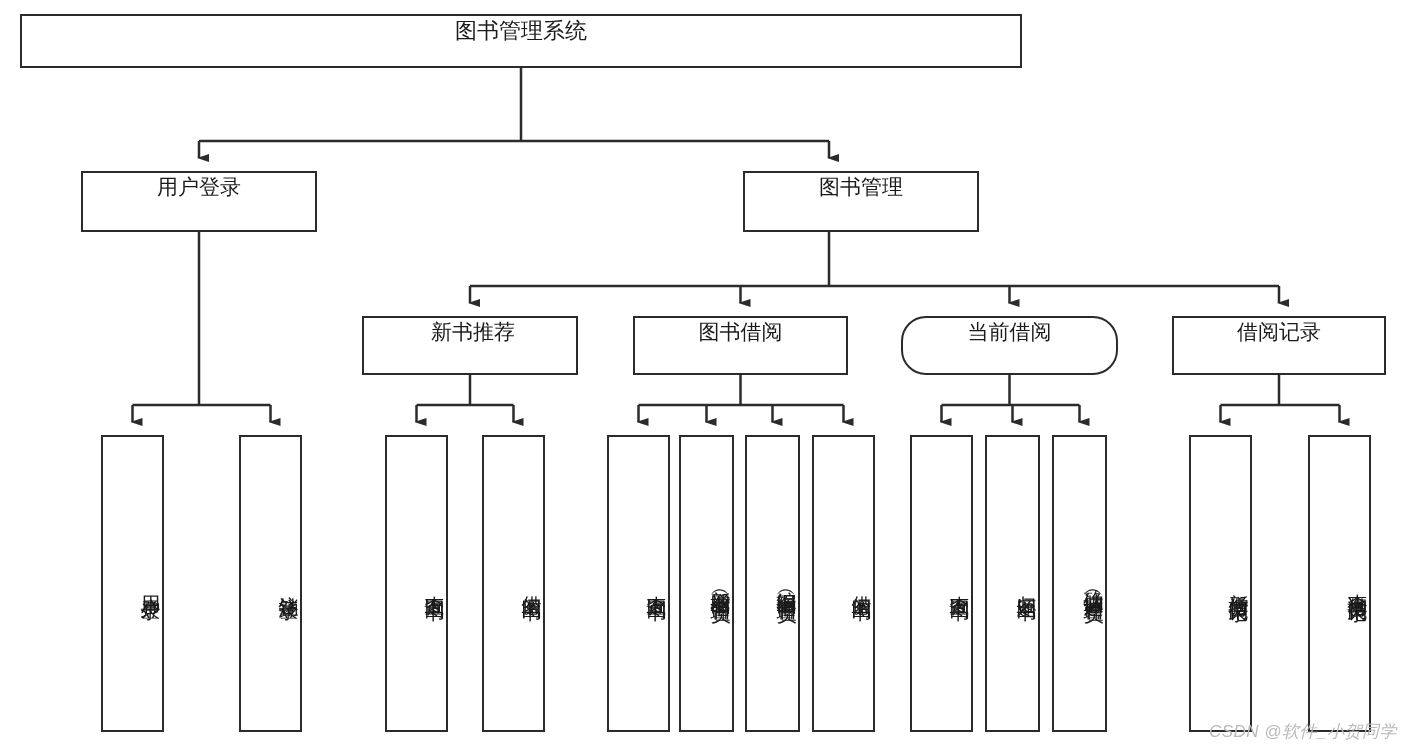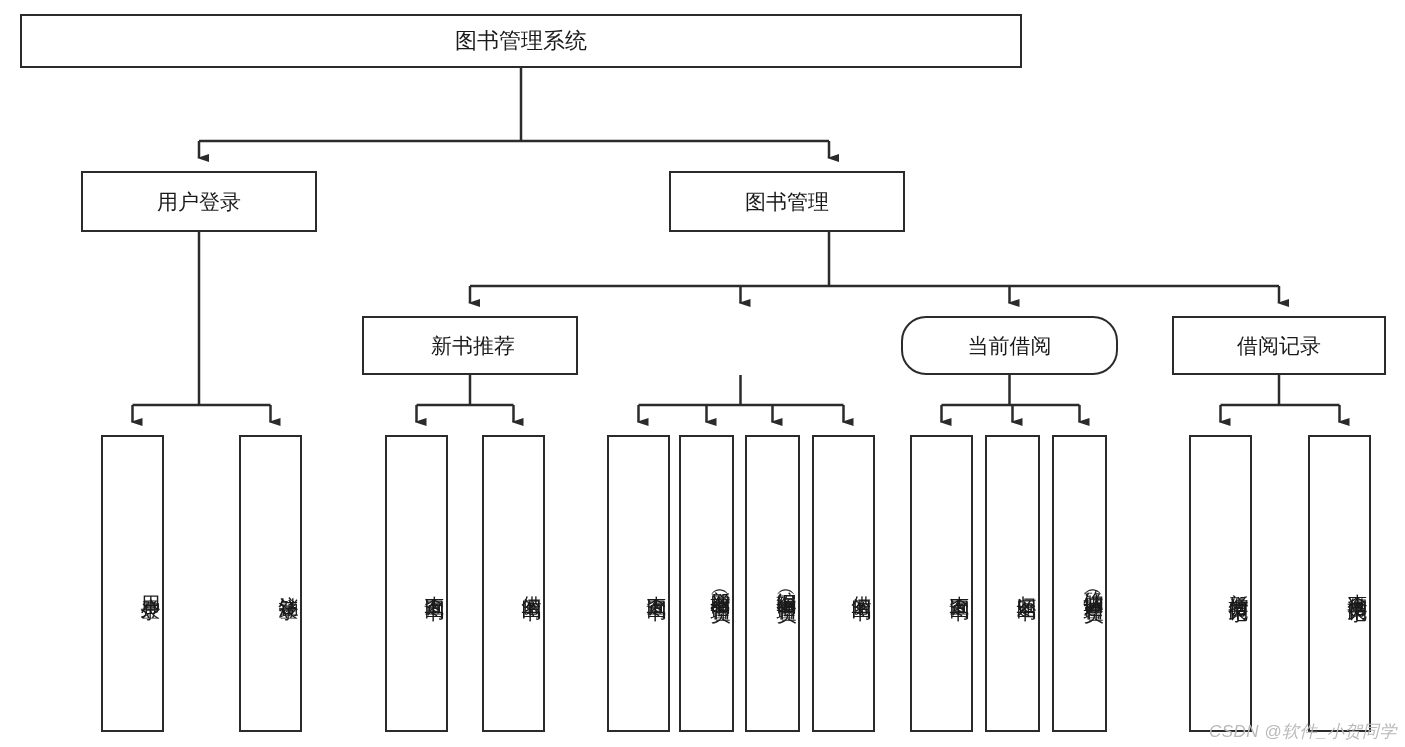--- a/index.html
+++ b/index.html
@@ -16,21 +16,20 @@
     height: 747px;
     background: #ffffff;
     overflow: hidden;
   }
   .node {
     position: absolute;
     box-sizing: border-box;
     border: 2px solid #2b2b2b;
     background: #ffffff;
     display: flex;
-    align-items: center;
     justify-content: center;
     color: #1a1a1a;
   }
   .node.root {
     font-size: 22px;
   }
   .node.lvl2 {
     font-size: 21px;
   }
   .node.lvl3 {
@@ -119,28 +118,31 @@
   </svg>
 
   <div class="node root" style="left: 20px; top: 14px; width: 1002px; height: 54px;">
     <span>图书管理系统</span>
   </div>
 
   <div class="node lvl2" style="left: 81px; top: 171px; width: 236px; height: 61px;">
     <span>用户登录</span>
   </div>
 
-  <div class="node lvl2" style="left: 669px; top: 171px; width: 236px; height: 61px;">
+  <div class="node lvl2" style="left: 743px; top: 171px; width: 236px; height: 61px;">
     <span>图书管理</span>
   </div>
 
   <div class="node lvl3" style="left: 362px; top: 316px; width: 216px; height: 59px; padding-left: 6px;">
     <span>新书推荐</span>
   </div>
 
+  <div class="node lvl3" style="left: 633px; top: 316px; width: 215px; height: 59px;">
+    <span>图书借阅</span>
+  </div>
 
   <div class="node lvl3" style="left: 901px; top: 316px; width: 217px; height: 59px; border-radius: 25px;">
     <span>当前借阅</span>
   </div>
 
   <div class="node lvl3" style="left: 1172px; top: 316px; width: 214px; height: 59px;">
     <span>借阅记录</span>
   </div>
 
   <div class="node leaf" style="left: 101px; top: 435px; width: 63px; height: 297px;">

